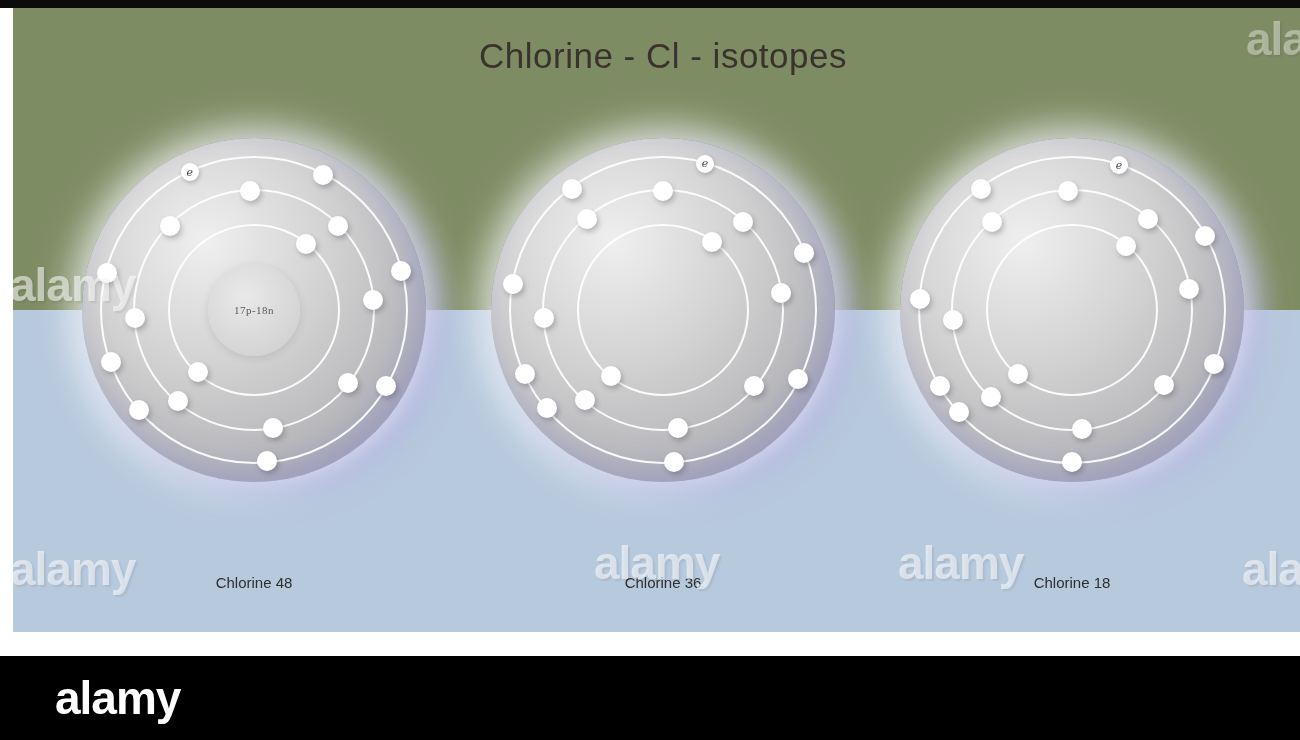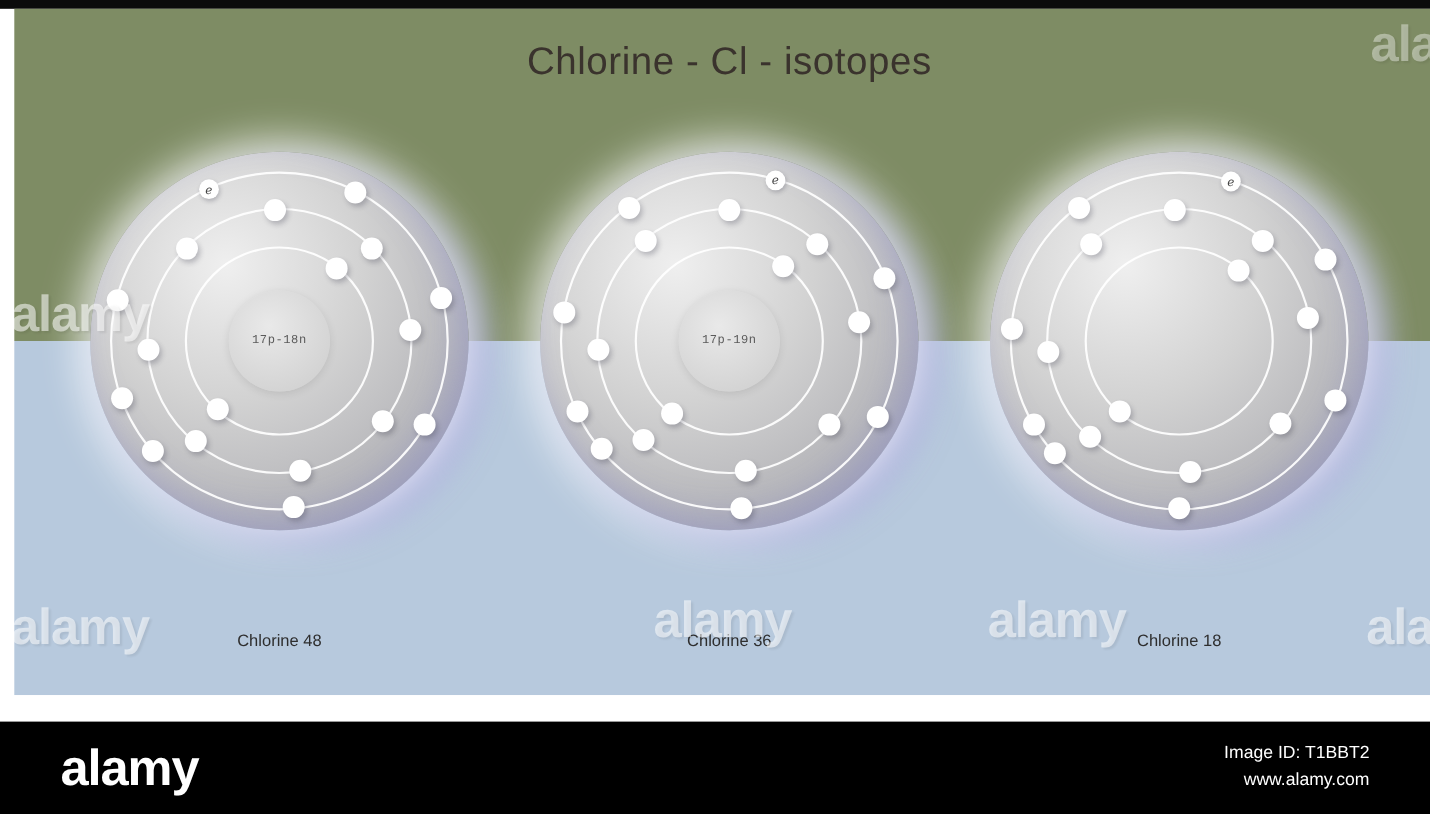--- a/index.html
+++ b/index.html
@@ -19,21 +19,21 @@
                      inset -10px -12px 30px rgba(125,128,205,0.35);}
   .orbit{position:absolute;left:50%;top:50%;transform:translate(-50%,-50%);
          border:2px solid rgba(255,255,255,0.92);border-radius:50%;}
   .electron{position:absolute;width:20px;height:20px;border-radius:50%;background:#ffffff;
             box-shadow:2px 3px 5px rgba(40,40,60,0.25);}
   .nucleus{position:absolute;left:50%;top:50%;transform:translate(-50%,-50%);
            width:92px;height:92px;border-radius:50%;
            background:radial-gradient(circle at 40% 35%, #e9e9e9 0%, #d2d2d2 80%);
            box-shadow:0 2px 8px rgba(0,0,0,0.10);
            display:flex;align-items:center;justify-content:center;}
-  .nucleus-label{font-family:Liberation Mono, monospace;font-size:11px;color:#5a5a5a;letter-spacing:0.5px;}
+  .nucleus-label{font-family:Liberation Serif, serif;font-size:11px;color:#5a5a5a;letter-spacing:0.5px;}
   .e-marker{position:absolute;width:18px;height:18px;border-radius:50%;background:#ffffff;
             box-shadow:1px 2px 4px rgba(40,40,60,0.25);
             display:flex;align-items:center;justify-content:center;
             font-family:"DejaVu Serif",serif;font-style:italic;font-size:11px;color:#444444;}
   .atom-caption{position:absolute;top:436px;left:0;width:100%;text-align:center;
                 font-size:15px;color:#2e2e2e;}
   .wm{position:absolute;font-weight:bold;font-size:46px;letter-spacing:-1px;
       color:rgba(255,255,255,0.55);text-shadow:2px 2px 2px rgba(0,0,0,0.07);
       pointer-events:none;user-select:none;}
   .wm1{left:10px;top:258px;}
@@ -102,23 +102,20 @@
             <div class="electron" style="left: 176.502px; top: 280.113px;"></div>
             <div class="electron" style="left: 253.159px; top: 238.492px;"></div>
             <div class="orbit" style="height: 304px; width: 304px;"></div>
             <div class="electron" style="left: 302.932px; top: 105.06px;"></div>
             <div class="electron" style="left: 70.5241px; top: 40.6074px;"></div>
             <div class="electron" style="left: 12.3092px; top: 135.605px;"></div>
             <div class="electron" style="left: 24.2412px; top: 226.238px;"></div>
             <div class="electron" style="left: 45.5612px; top: 259.704px;"></div>
             <div class="electron" style="left: 172.603px; top: 313.63px;"></div>
             <div class="electron" style="left: 297.433px; top: 231.007px;"></div>
-            <div class="nucleus">
-              <div class="nucleus-label">17p-19n</div>
-            </div>
             <div class="e-marker" style="left: 204.897px; top: 16.8882px;">e</div>
           </div>
           <div class="atom-caption">Chlorine 36</div>
         </div>
         <div class="atom-block">
           <div class="sphere">
             <div class="orbit" style="height: 168px; width: 168px;"></div>
             <div class="electron" style="left: 215.994px; top: 97.6523px;"></div>
             <div class="electron" style="left: 108.006px; top: 226.348px;"></div>
             <div class="orbit" style="height: 238px; width: 238px;"></div>
@@ -149,18 +146,14 @@
   <div class="wm wm2">alamy</div>
   <div class="wm wm3">alamy</div>
   <div class="wm wm4">alamy</div>
   <div class="wm wm5">alamy</div>
   <div class="wm wm6">alamy</div>
 
   <div class="white-strip"></div>
 
   <div class="footer">
     <div class="logo">alamy</div>
-    <div class="footer-right">
-      <div>Image ID: T1BBT2</div>
-      <div>www.alamy.com</div>
-    </div>
   </div>
 </div>
 
 </body></html>

